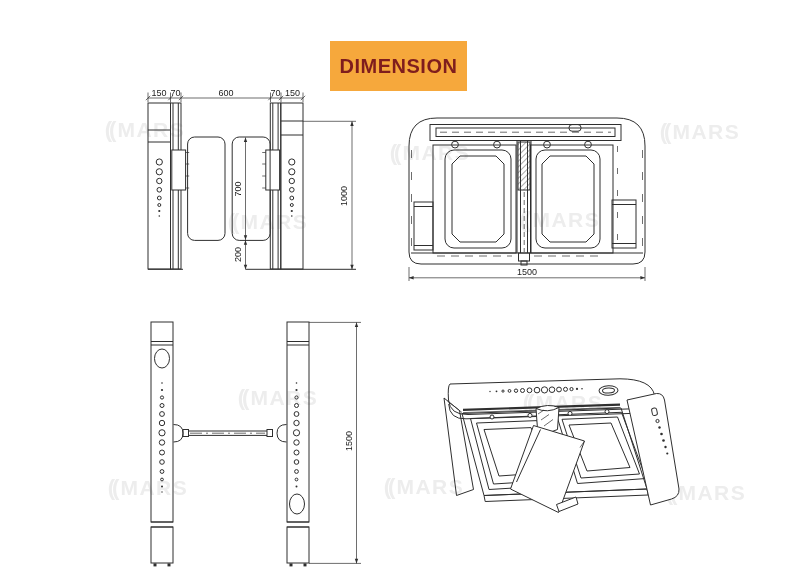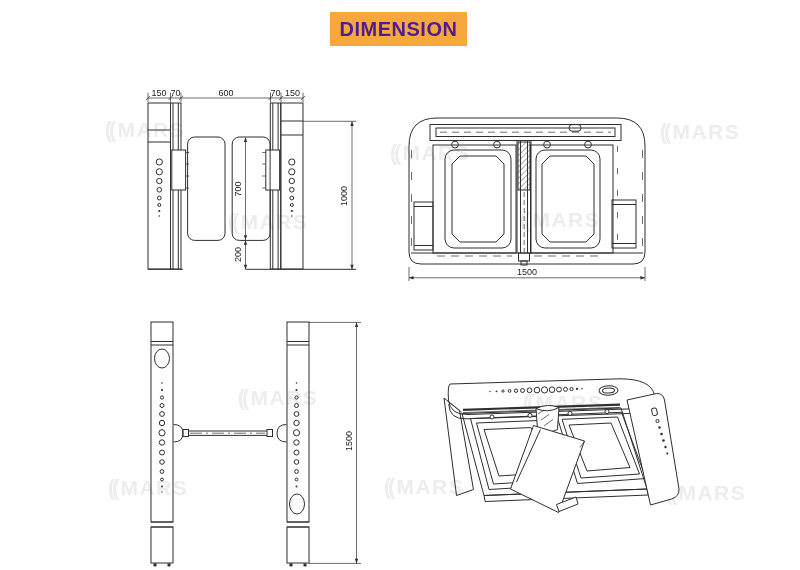--- a/index.html
+++ b/index.html
@@ -3,22 +3,22 @@
 <meta charset="utf-8">
 <style>
   html,body{margin:0;padding:0;background:#fff;}
   body{width:800px;height:570px;font-family:"Liberation Sans",sans-serif;}
   .stage{position:relative;width:800px;height:570px;background:#fff;overflow:hidden;}
   
   .wm{position:absolute;transform:translate(-50%,-50%);color:#ededed;font-weight:700;
       font-size:21px;letter-spacing:1.5px;white-space:nowrap;user-select:none;z-index:0;}
   .wm .wm-mark{font-size:22px;letter-spacing:-3px;margin-right:4px;font-weight:700;}
   
-  .title{position:absolute;left:330px;top:12px;width:137px;height:34px;background:#F6A83C;
-         color:#4c1d95;display:flex;align-items:center;justify-content:center;
+  .title{position:absolute;left:330px;top:41px;width:137px;height:50px;background:#F6A83C;
+         color:#7f1d1d;display:flex;align-items:center;justify-content:center;
          font-size:20px;font-weight:700;letter-spacing:0.5px;z-index:2;}
   svg{position:absolute;z-index:1;overflow:visible;}
   svg text{font-family:"Liberation Sans",sans-serif;font-size:9px;fill:#222;}
   .ln{fill:none;stroke:#2f2f2f;stroke-width:1;stroke-linecap:butt;stroke-linejoin:miter;}
   .lnw{fill:#ffffff;stroke:#2f2f2f;stroke-width:1;}
   .thin{stroke-width:0.7;}
   .arr{fill:#2f2f2f;stroke:none;}
   .dot{fill:none;stroke:#2f2f2f;stroke-width:1;}
   .dotf{fill:#2f2f2f;stroke:none;}
 </style>

